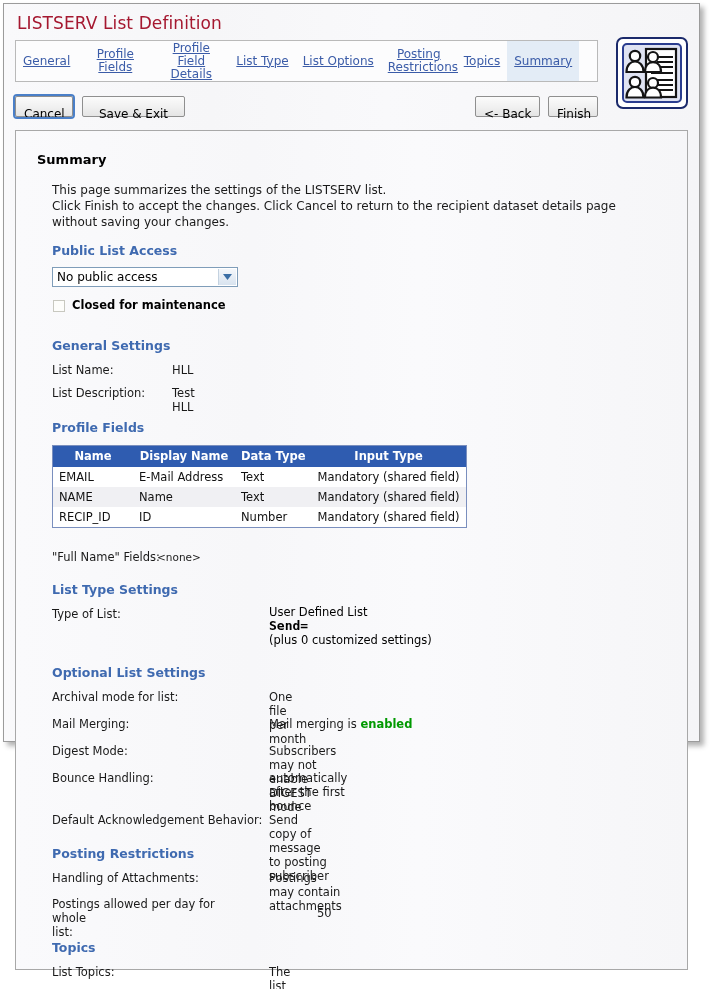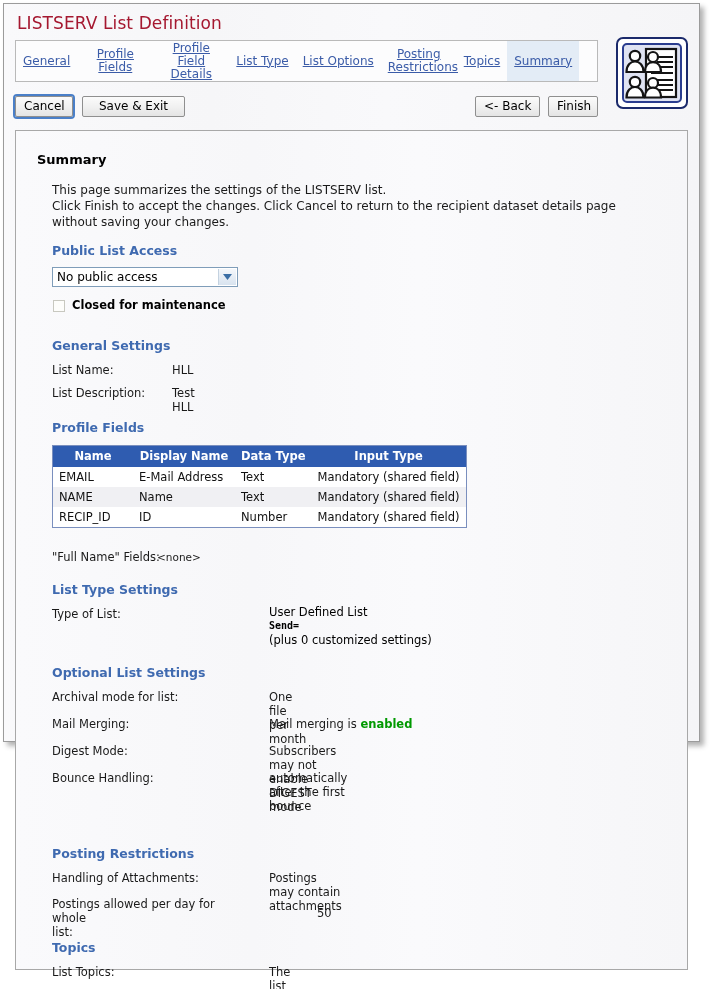--- a/index.html
+++ b/index.html
@@ -110,21 +110,21 @@
     background: linear-gradient(to bottom, #fbfbfb 0%, #f0f0f0 55%, #e4e4e4 100%);
     border: 1px solid #8f8f8f;
     border-radius: 2px;
     font-family: "DejaVu Sans", "Liberation Sans", sans-serif;
     font-size: 12px;
     color: #000;
     height: 21px;
     line-height: 19px;
     text-align: center;
     box-sizing: border-box;
-    padding: 0 8px;
+    padding: 8px 8px;
     white-space: nowrap;
   }
   .btn.focused { outline: 2px solid #4a7fc8; outline-offset: 0px; }
 
   
   #content-panel {
     position: absolute;
     left: 11px;
     top: 126px;
     width: 673px;
@@ -209,21 +209,21 @@
     white-space: nowrap;
     color: #111;
     border: none;
   }
   #profile-table tr.odd td { background: #ffffff; }
   #profile-table tr.even td { background: #f0f0f3; }
   #profile-table td.c-name { width: 68px; margin-left: 13px; }
   #profile-table td.c-disp { width: 90px; }
   #profile-table td.c-type { width: 60px; }
 
-  .mono { font-family: "DejaVu Sans Mono", "Liberation Mono", monospace; font-weight: bold; font-size: 10px; }
+  .mono { font-family: "DejaVu Sans Mono", "Liberation Mono", monospace; font-weight: bold; font-size: 13px; }
   .green { color: #009900; font-weight: bold; text-align: center; }
 </style>
 </head>
 <body>
 
 <div id="app-window">
 
   <div id="page-title">LISTSERV List Definition</div>
 
   <div id="tabbar">
@@ -399,20 +399,24 @@
       <span class="val" style="left:217px; top:0;">Subscribers may not enable DIGEST mode</span>
     </div>
 
     <div class="row" style="position:absolute; left:36px; top:640px;">
       <span class="lbl">Bounce Handling:</span>
       <span class="val" style="left:217px; top:0; line-height:14px;">
         <span style="display:block;">automatically after the first bounce</span>
       </span>
     </div>
 
+    <div class="row" style="position:absolute; left:36px; top:682px;">
+      <span class="lbl">Default Acknowledgement Behavior:</span>
+      <span class="val" style="left:217px; top:0;">Send copy of message to posting subscriber</span>
+    </div>
 
     <div class="bluehead" style="position:absolute; left:36px; top:715px;">Posting Restrictions</div>
 
     <div class="row" style="position:absolute; left:36px; top:740px;">
       <span class="lbl">Handling of Attachments:</span>
       <span class="val" style="left:217px; top:0;">Postings may contain attachments</span>
     </div>
 
     <div class="row" style="position:absolute; left:36px; top:766px;">
       <span class="lbl" style="line-height:14px; display:block; width:190px;">

